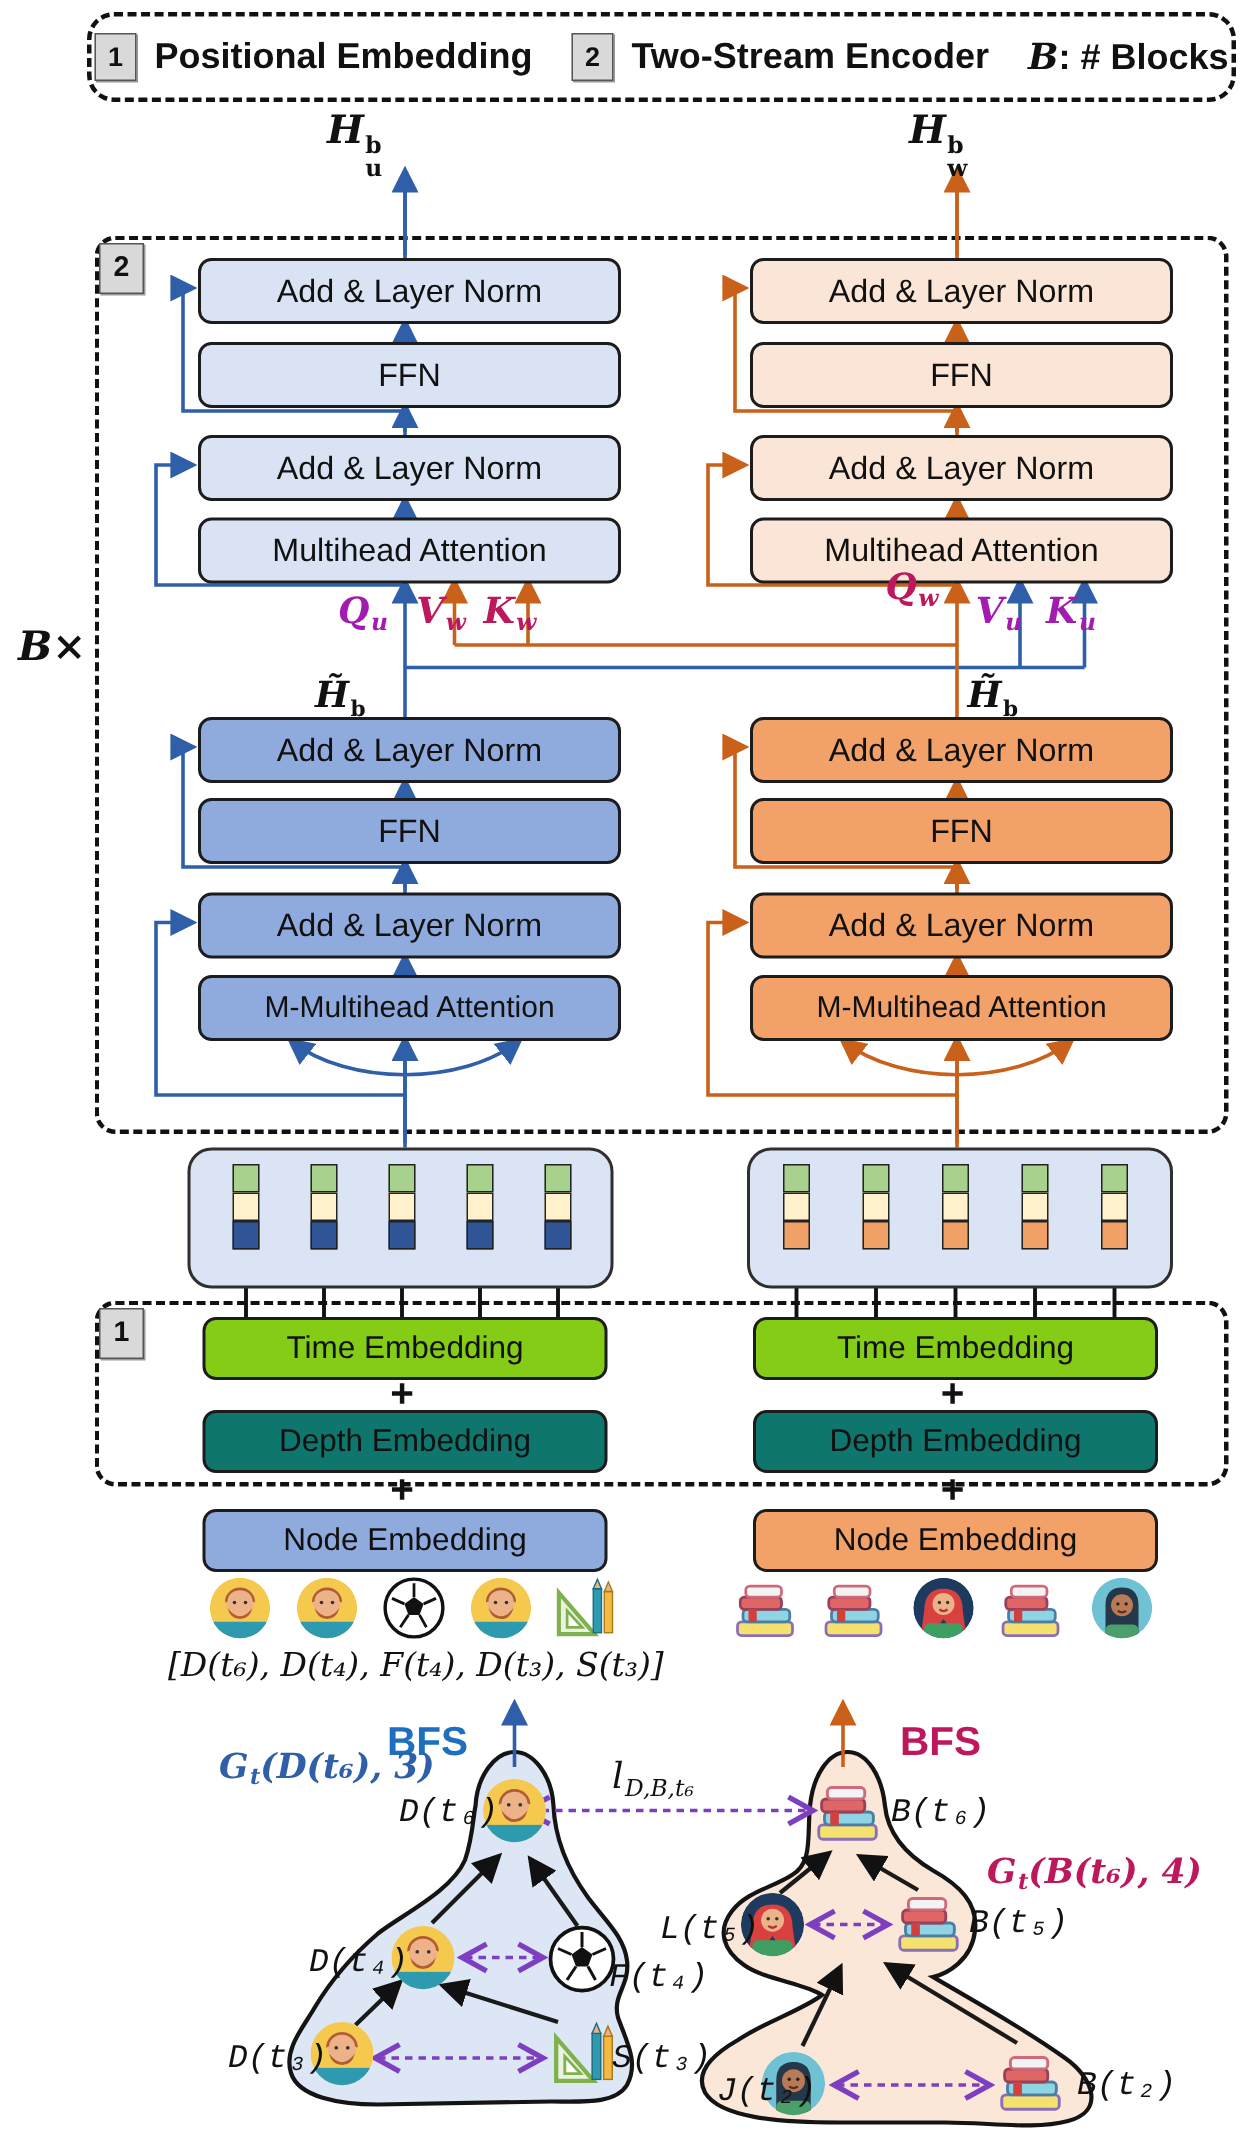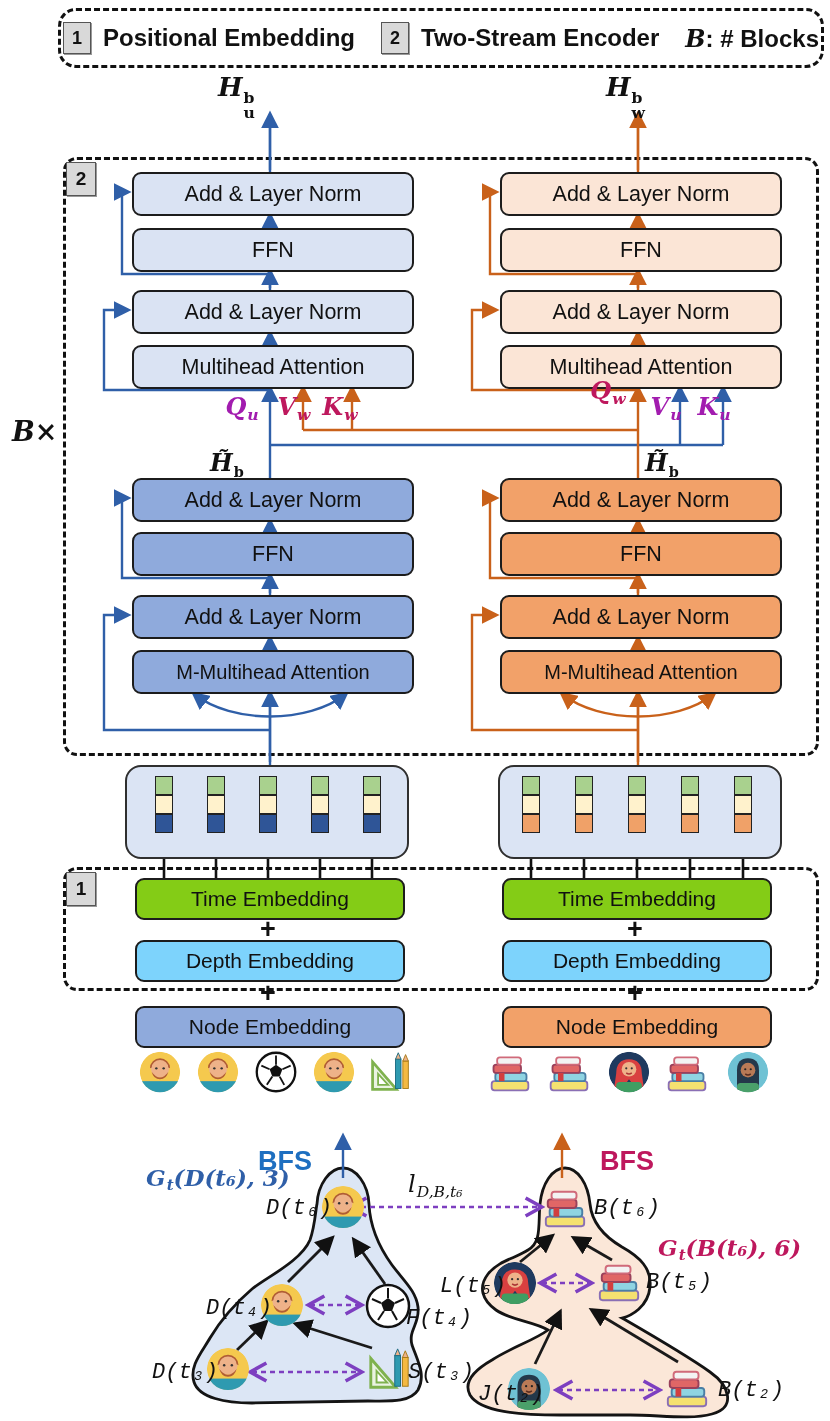--- a/index.html
+++ b/index.html
@@ -4,21 +4,21 @@
 <style>
   html,body{margin:0;padding:0;background:#ffffff;}
   #canvas{position:relative;width:830px;height:1421px;background:#ffffff;overflow:hidden;
           font-family:"Liberation Sans",sans-serif;color:#111;}
   svg.overlay{position:absolute;left:0;top:0;z-index:1;}
   .abs{position:absolute;z-index:2;}
   
   .bx{position:absolute;z-index:2;width:278px;height:40px;border:2px solid #1c1c1c;border-radius:9px;
       display:flex;align-items:center;justify-content:center;font-size:21.5px;font-weight:500;}
   .f-ul{background:#dae3f3}.f-ur{background:#fbe5d6}.f-ll{background:#8faadc}.f-lr{background:#f2a169}
-  .f-g{background:#84cc16}.f-c{background:#7dd3fc}
+  .f-g{background:#84cc16}.f-c{background:#0f766e}
   .embx{width:266px;height:38px;font-size:21px;}
   
   .dashbox{position:absolute;border:3px dashed #111;border-radius:14px;z-index:0;}
   .badge{position:absolute;z-index:3;width:28px;height:32px;background:#d9d9d9;border:1.5px solid #555;
          display:flex;align-items:center;justify-content:center;font-weight:bold;font-size:19px;box-shadow:1px 1px 0 #999;}
   
   .legend{position:absolute;left:58px;top:8px;width:760px;height:54px;border:3px dashed #111;border-radius:18px;
           display:flex;align-items:center;justify-content:center;gap:12px;z-index:2;font-size:24px;font-weight:bold;}
   .lbadge{width:26px;height:30px;background:#d9d9d9;border:1.5px solid #555;display:flex;align-items:center;
           justify-content:center;font-size:18px;font-weight:bold;box-shadow:1px 1px 0 #999;}
@@ -379,20 +379,21 @@
 <svg class="icon" width="44" height="44" style="left:607px;top:1050px">
       <use href="#sym-wred"></use>
     </svg>
 <svg class="icon" width="44" height="44" style="left:665px;top:1050px">
       <use href="#sym-books"></use>
     </svg>
 <svg class="icon" width="44" height="44" style="left:726px;top:1050px">
       <use href="#sym-wteal"></use>
     </svg>
 
+<div class="seq" style="left:112px;top:1098px">[D(t₆), D(t₄), F(t₄), D(t₃), S(t₃)]</div>
 
 <div class="bfs blue" style="left:258px;top:1146px;color:#1e6fc0">BFS</div>
 <div class="bfs orange" style="left:600px;top:1146px">BFS</div>
 <div class="abs mvn" style="left:408px;top:1170px;font-size:24px">
   <span>l</span><span class="sb" style="font-style:italic">D,B,t₆</span>
 </div>
 
 <svg class="icon" width="46" height="46" style="left:320px;top:1184px">
       <use href="#sym-man"></use>
     </svg>
@@ -421,21 +422,21 @@
       <use href="#sym-wteal"></use>
     </svg>
 <svg class="icon" width="46" height="46" style="left:664px;top:1364px">
       <use href="#sym-books"></use>
     </svg>
 
 <div class="gtitle blue" style="left:146px;top:1164px;color:#2f5fa8">
   <span>G</span><span class="sb">t</span><span>(D(t₆), 3)</span>
 </div>
 <div class="gtitle orange" style="left:658px;top:1234px">
-  <span>G</span><span class="sb">t</span><span>(B(t₆), 6)</span>
+  <span>G</span><span class="sb">t</span><span>(B(t₆), 4)</span>
 </div>
 
 <div class="nlabel" style="left:266px;top:1196px">D(t₆)</div>
 <div class="nlabel" style="left:206px;top:1296px">D(t₄)</div>
 <div class="nlabel" style="left:406px;top:1306px">F(t₄)</div>
 <div class="nlabel" style="left:152px;top:1360px">D(t₃)</div>
 <div class="nlabel" style="left:408px;top:1360px">S(t₃)</div>
 <div class="nlabel" style="left:594px;top:1196px">B(t₆)</div>
 <div class="nlabel" style="left:440px;top:1274px">L(t₅)</div>
 <div class="nlabel" style="left:646px;top:1270px">B(t₅)</div>

